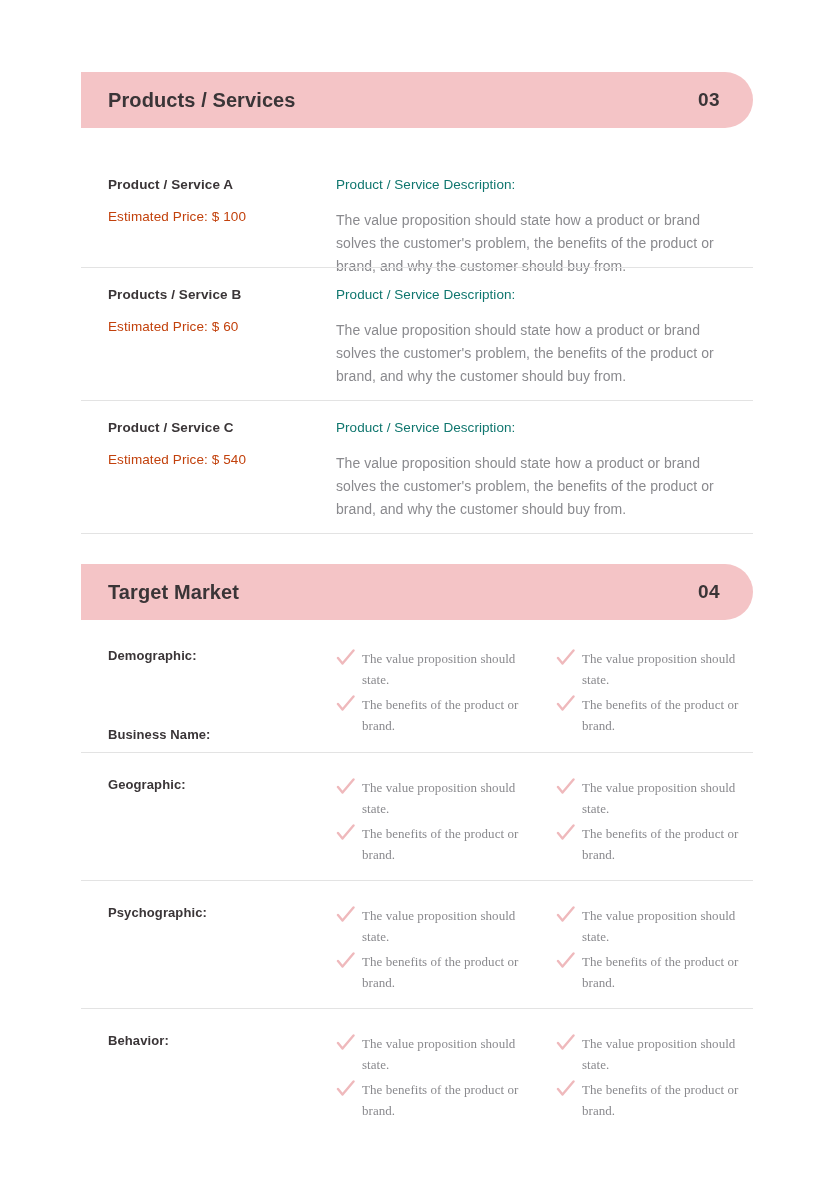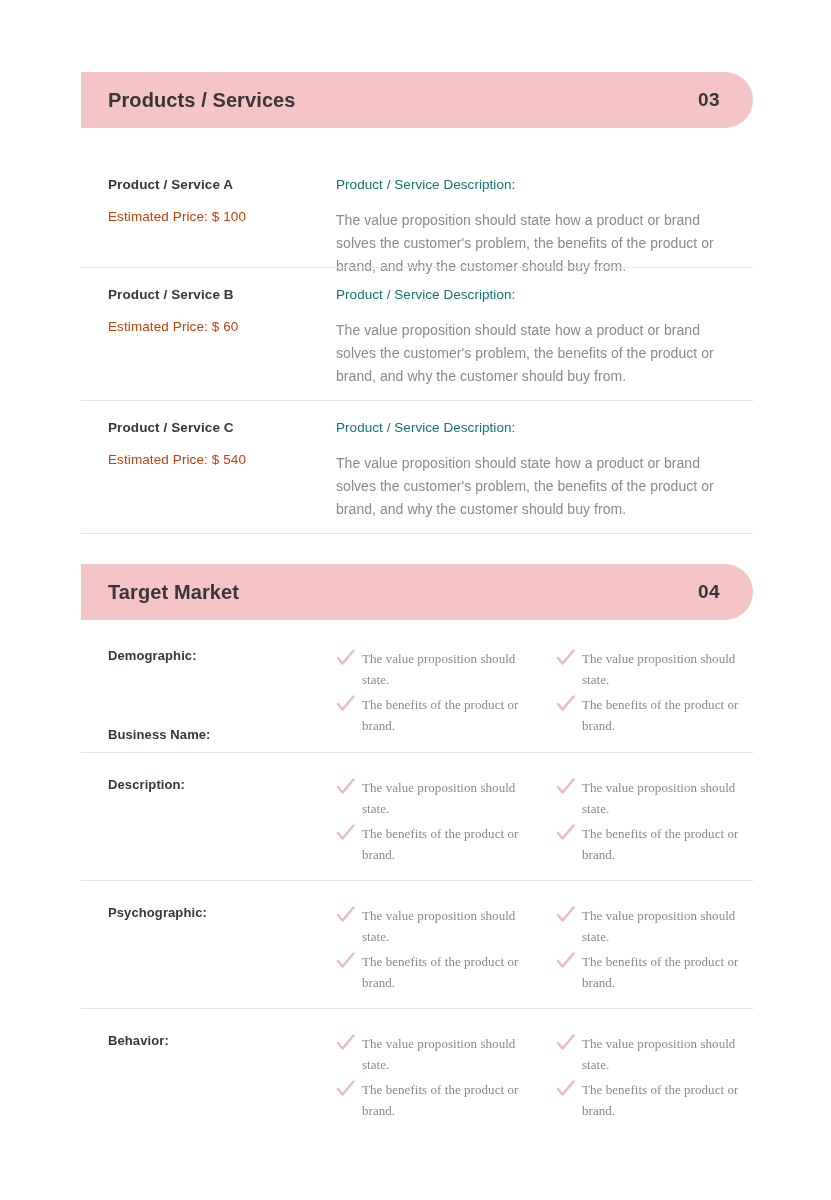--- a/index.html
+++ b/index.html
@@ -185,21 +185,21 @@
       <div>
         <div class="desc-label">Product / Service Description:</div>
         <div class="desc-body">The value proposition should state how a product or brand solves the customer's problem, the benefits of the product or brand, and why the customer should buy from.</div>
       </div>
     </div>
   </div>
   <div class="divider" style="top:267px;"></div>
 
   <div class="row" style="top:286px;">
     <div class="row-left">
-      <div class="prod-name">Product / Service B</div>
+      <div class="prod-name">Products / Service B</div>
       <div class="prod-price">Estimated Price: $ 60</div>
     </div>
     <div class="row-right">
       <div>
         <div class="desc-label">Product / Service Description:</div>
         <div class="desc-body">The value proposition should state how a product or brand solves the customer's problem, the benefits of the product or brand, and why the customer should buy from.</div>
       </div>
     </div>
   </div>
   <div class="divider" style="top:400px;"></div>
@@ -264,21 +264,21 @@
           </span>
           <span class="check-text">The benefits of the product or brand.</span>
         </div>
       </div>
     </div>
   </div>
   <div class="divider" style="top:752px;"></div>
 
   <div class="row" style="top:777px;">
     <div class="row-left">
-      <div class="tm-label">Description:</div>
+      <div class="tm-label">Geographic:</div>
     </div>
     <div class="row-right">
       <div class="check-col">
         <div class="check-item">
           <span class="check-icon">
             <svg viewBox="0 0 20 17">
                 <path d="M2 9 L6.5 14.5 L17.5 1.5" fill="none" stroke="#EFB9BC" stroke-width="2.4" stroke-linecap="round" stroke-linejoin="round"></path>
               </svg>
           </span>
           <span class="check-text">The value proposition should state.</span>

